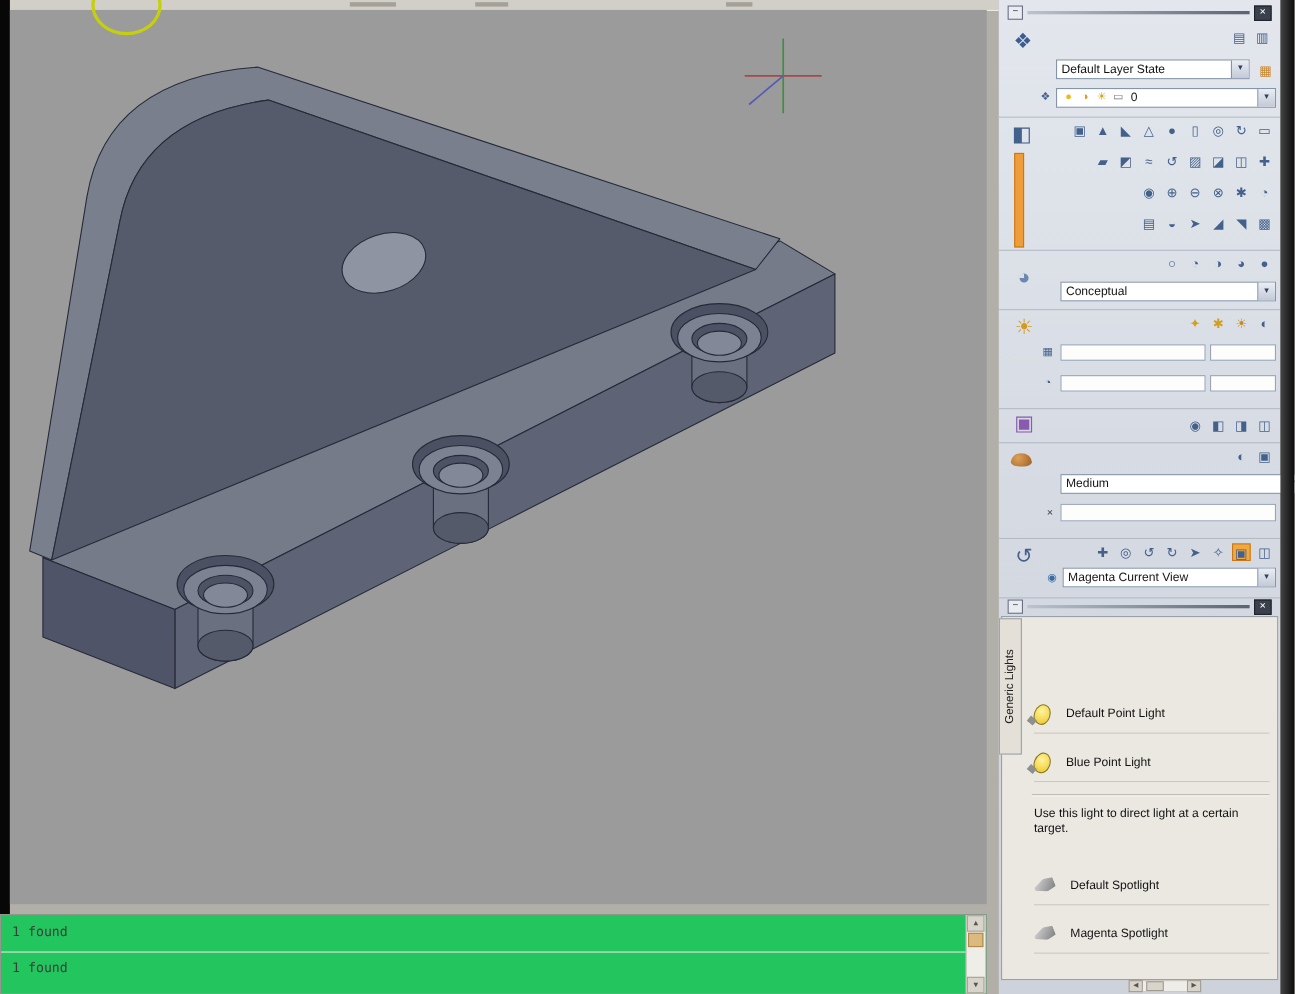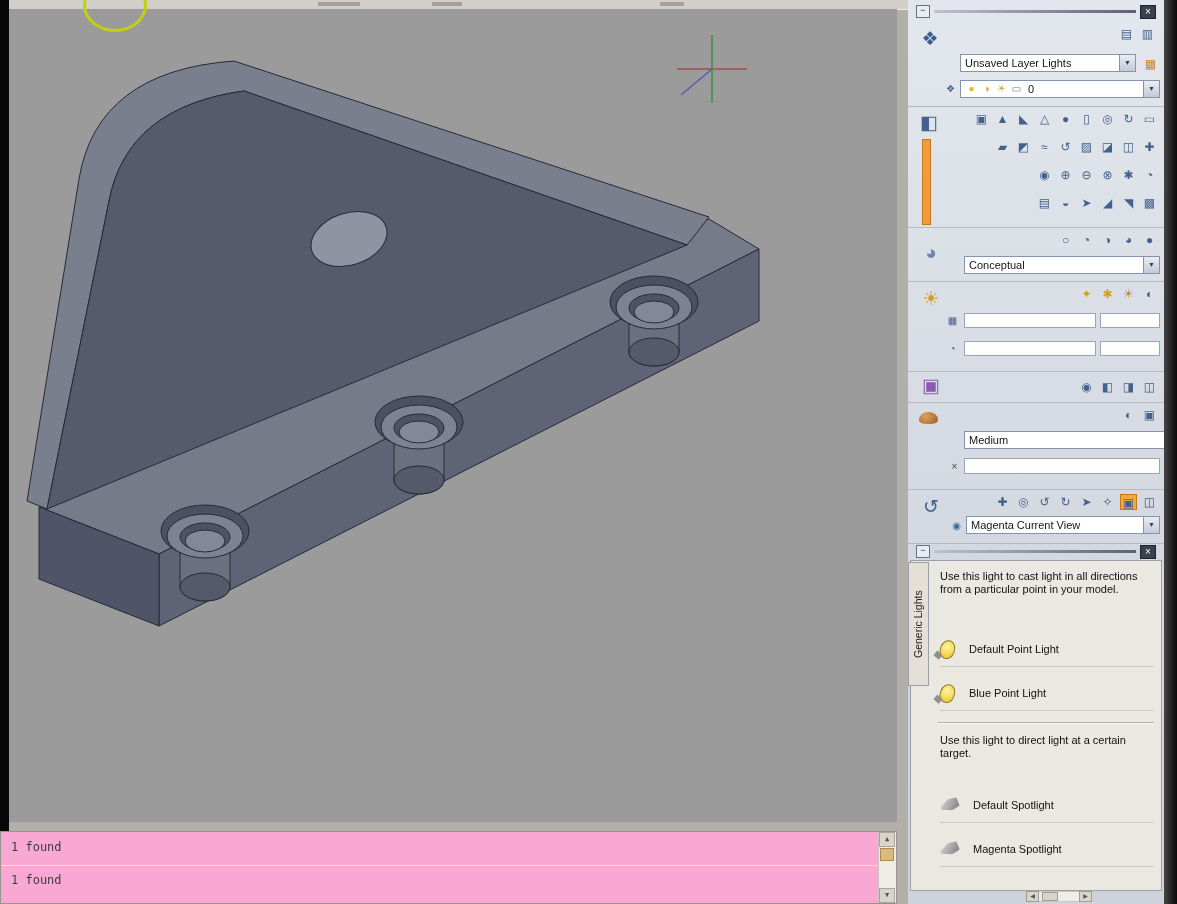--- a/index.html
+++ b/index.html
@@ -3,21 +3,21 @@
 <meta charset="utf-8">
 <style>
   html,body{margin:0;padding:0;background:#888}
   .screen{position:relative;width:1177px;height:904px;background:#b2afa9;font-family:"Liberation Sans",sans-serif;overflow:hidden}
   .topstrip{position:absolute;left:0;top:0;width:908px;height:9px;background:#d2cfc8;border-bottom:1px solid #eceae4}
   .mark{position:absolute;background:#a5a199;height:4px;top:2px}
   .leftstrip{position:absolute;left:0;top:0;width:9px;height:831px;background:#070707}
   .viewport{position:absolute;left:9px;top:9px;width:888px;height:813px;background:#9b9b9b}
   .hilite{position:absolute;left:83px;top:-22px;width:58px;height:48px;border:3px solid #c4d00e;border-radius:50%;z-index:5}
   
-  .cmdwin{position:absolute;left:0;top:831px;width:897px;height:73px;background:#f9a8d4;border:1px solid #96948f;box-sizing:border-box;font-family:"DejaVu Sans Mono","Liberation Mono",monospace;font-size:12px;color:#3c3c3c}
+  .cmdwin{position:absolute;left:0;top:831px;width:897px;height:73px;background:#22c55e;border:1px solid #96948f;box-sizing:border-box;font-family:"DejaVu Sans Mono","Liberation Mono",monospace;font-size:12px;color:#3c3c3c}
   .cmdline{position:absolute;left:10px;white-space:pre}
   .cmd-sep{position:absolute;left:0;right:18px;top:33px;border-top:1px solid #e5e3dd}
   .cmd-sb{position:absolute;right:0;top:0;bottom:0;width:17px;background:#efede7;border-left:1px solid #c9c7c1}
   .sb-btn{position:absolute;left:0;width:16px;height:15px;background:#d8d4ca;border:1px solid #a8a49a;box-sizing:border-box;font-size:7px;line-height:12px;text-align:center;color:#555}
   .sb-thumb{position:absolute;left:1px;width:14px;background:#dcb97e;border:1px solid #b08c4a;box-sizing:border-box}
   
   .panel{position:absolute;left:908px;top:0;width:256px;height:904px;background:linear-gradient(180deg,#e3e7ed 0%,#d3d8e1 60%,#cdd2db 100%)}
   .rightedge{position:absolute;left:1164px;top:0;width:13px;height:904px;background:linear-gradient(90deg,#454545,#0a0a0a)}
   .phdr{position:absolute;left:8px;right:8px;height:13px;display:flex;align-items:center;justify-content:space-between}
   .phdr .bar{flex:1;height:3px;margin:0 4px;background:linear-gradient(90deg,#bcc3cf,#5b6272)}
@@ -137,21 +137,21 @@
 
     <div class="sec" style="top:20px;height:87px">
       <span class="icrow" style="left:10px;top:8px">
           <span class="ic big" style="color: rgb(60, 93, 143);">❖</span>
         </span>
       <span class="icrow" style="right:8px;top:6px">
           <span class="ic" style="color: rgb(68, 97, 140);">▤</span>
           <span class="ic" style="color: rgb(68, 97, 140);">▥</span>
         </span>
       <div class="combo" style="left:52px;top:34px;width:176px">
-        <span>Unsaved Layer Lights</span>
+        <span>Default Layer State</span>
         <span class="arr">▼</span>
       </div>
       <span class="icrow" style="right:5px;top:36px">
           <span class="ic" style="color: rgb(200, 134, 44);">▦</span>
         </span>
       <span class="icrow" style="left:36px;top:62px">
           <span class="ic sm" style="color: rgb(68, 97, 140);">❖</span>
         </span>
       <div class="combo" style="left:52px;top:60px;width:200px">
         <span class="icrow inline">
@@ -302,21 +302,20 @@
 
   <div class="palette">
     <div class="phdr" style="top:1px">
       <div class="minbox">−</div>
       <div class="bar"></div>
       <div class="xbtn">×</div>
     </div>
     <div class="pal-body"></div>
     <div class="pal-tab">Generic Lights</div>
 
-    <div class="pal-para" style="top:26px">Use this light to cast light in all directions from a particular point in your model.</div>
 
     <div class="pal-item" style="top:88px">
       <span class="bulb"></span>
       <span>Default Point Light</span>
     </div>
     <div class="pal-item" style="top:132px">
       <span class="bulb"></span>
       <span>Blue Point Light</span>
     </div>
 

